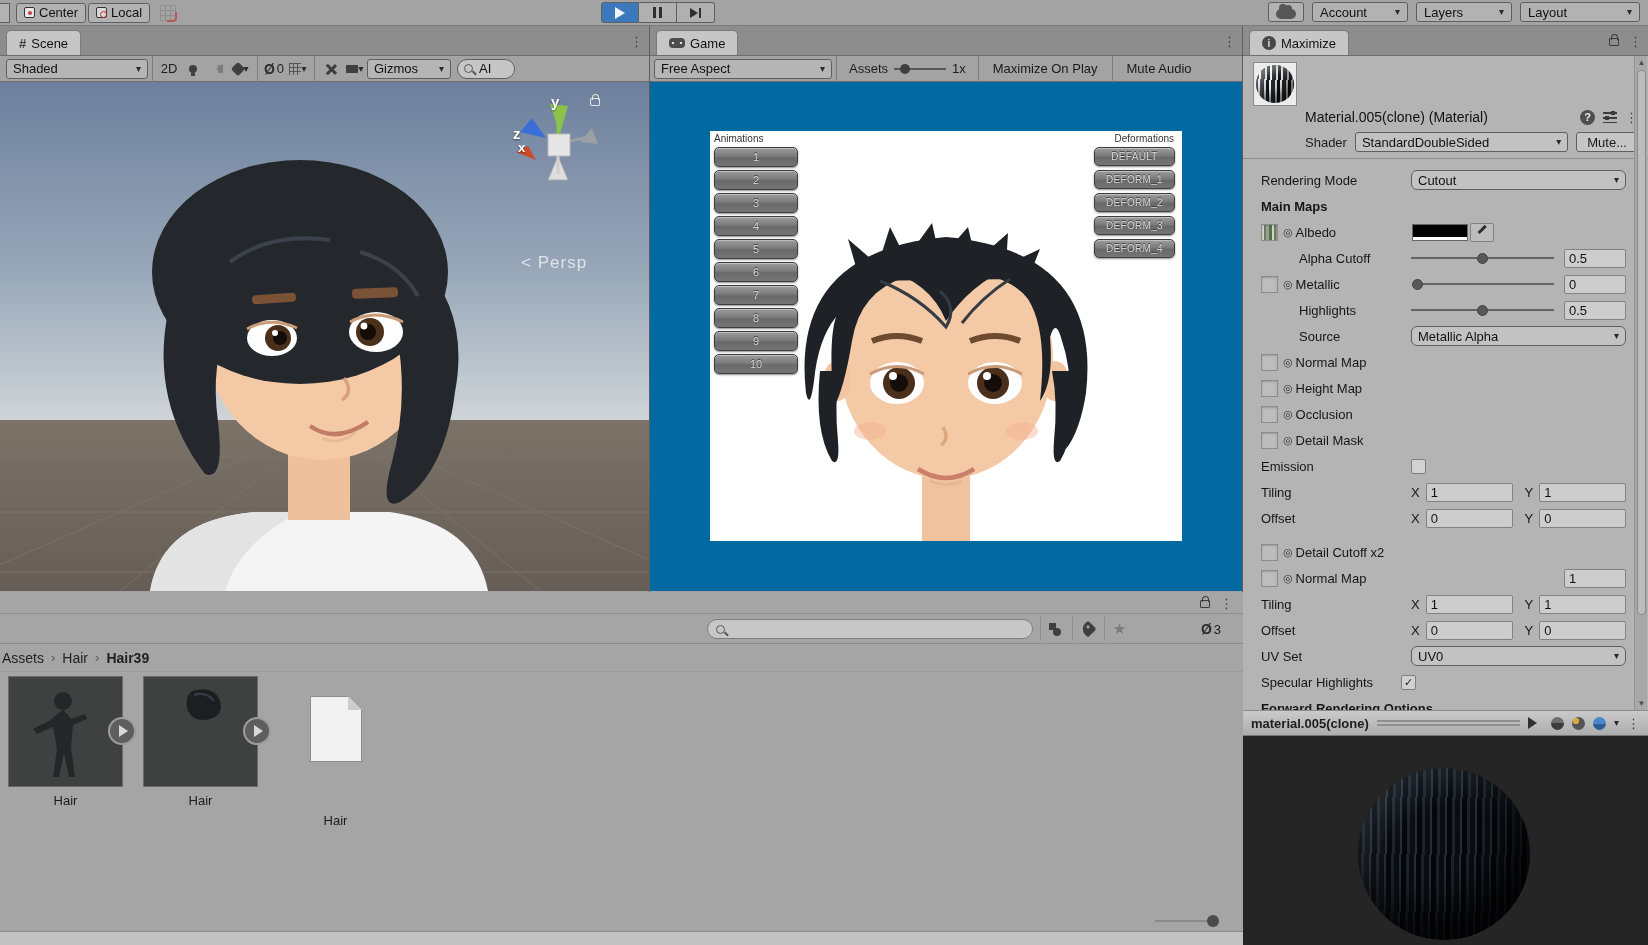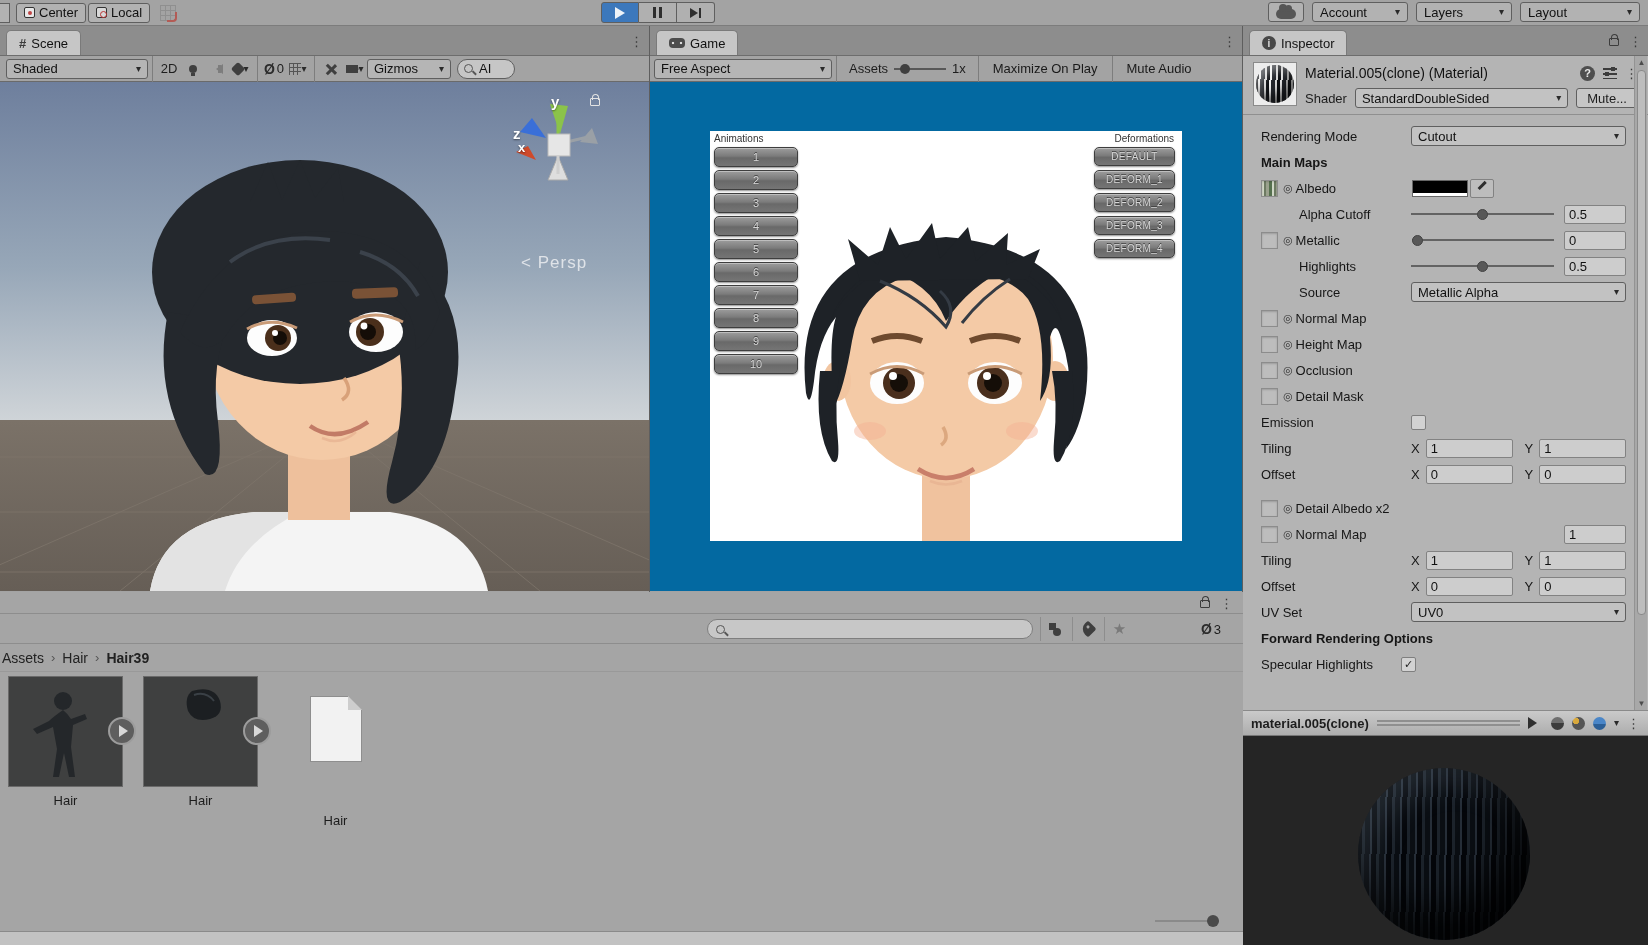--- a/index.html
+++ b/index.html
@@ -101,35 +101,35 @@
   .toolbar-txtbtn { padding:0 10px; height:26px; display:flex; align-items:center; color:#1a1a1a; }
 
   
   #inspector-panel { left:1243px; top:26px; width:405px; height:919px; background:#b4b4b4; }
   #insp-scroll { position:absolute; left:0; top:30px; width:405px; height:654px; overflow:hidden; }
   #insp-head { padding:6px 10px 4px 10px; border-bottom:1px solid #8f8f8f; display:flex; gap:8px; }
   .mat-thumb { width:44px; height:44px; background:#ececec; border:1px solid #8a8a8a; position:relative; overflow:hidden;}
   .mat-thumb::after { content:''; position:absolute; left:2px; top:2px; width:38px; height:38px; border-radius:50%;
     background:repeating-linear-gradient(92deg,#0c0e12 0 3px,#f0f0f0 3px 5px,#23262c 5px 9px,#d8d8d8 9px 11px);
     box-shadow:inset -6px -8px 10px rgba(0,0,0,.55), inset 4px 5px 8px rgba(255,255,255,.4);}
-  .insp-title-row { display:flex; align-items:center; gap:8px; height:22px;}
+  .insp-title-row { display:flex; align-items:center; gap:8px; height:22px;margin-top:44px;}
   .insp-title { font-size:14px; color:#111; flex:1; }
   .preset-ico { width:14px; height:12px;
     background:linear-gradient(#3c3c3c 2px, transparent 2px) 0 1px/14px 5px repeat-y; position:relative;}
   .preset-ico::before{content:''; position:absolute; left:8px; top:0; width:4px; height:4px; background:#3c3c3c;}
   .preset-ico::after{content:''; position:absolute; left:2px; top:5px; width:4px; height:4px; background:#3c3c3c;}
   .shader-row { display:flex; align-items:center; gap:8px; height:24px; margin-top:2px;}
   .shader-dd { flex:1; justify-content:space-between; background:#c2c2c2;}
   .edit-btn { height:20px; padding:0 10px; background:#c6c6c6; border:1px solid #5f5f5f; border-radius:3px; display:flex; align-items:center;}
   .irow { display:flex; align-items:center; height:26px; padding:0 22px 0 18px; color:#161616; }
   .lab { width:150px; flex:none; }
   .ind1 { padding-left:38px; }
   .bold-head { font-weight:bold; }
   .ctl { flex:1; display:flex; align-items:center; }
-  .dd-ctl { flex:1; justify-content:space-between; background:#c2c2c2; }
+  .dd-ctl { flex:1; justify-content:space-between; background:#c2c2c2;border-radius:6px; }
   .slot { width:17px; height:17px; background:#bdbdbd; border:1px solid #8c8c8c; box-shadow:inset 0 1px 2px rgba(0,0,0,.18); margin-right:5px; flex:none;}
   .slot.green { background:repeating-linear-gradient(90deg,#cfd6c6 0 2px,#6d7a62 2px 4px,#9aa18d 4px 7px,#55704e 7px 10px); }
   .target { font-size:11px; color:#2f2f2f; margin-right:3px; }
   .slider { position:relative; flex:1; height:14px; }
   .slider .track { position:absolute; left:0; right:0; top:6px; height:2px; background:#636363; }
   .slider .thumb { position:absolute; top:2px; width:11px; height:11px; border-radius:50%; background:#585858; border:1px solid #434343;}
   .nfield { width:62px; height:19px; background:#cdcdcd; border:1px solid #828282; border-radius:2px;
     margin-left:10px; padding:0 4px; display:flex; align-items:center; font-size:13px; color:#111; flex:none;}
   .nfield.grow { flex:1; width:auto; margin-left:4px; }
   .axis-l { margin-left:0; margin-right:2px; }
@@ -480,21 +480,21 @@
             <div class="gbtn">DEFORM_4</div>
           </div>
       </div>
     </div>
   </div>
 
   <div id="inspector-panel" class="panel">
     <div class="tabstrip">
       <div class="tab">
         <span class="info-ico">i</span>
-        <span>Inspector</span>
+        <span>Maximize</span>
       </div>
       <div class="strip-right">
         <span class="lock"></span>
         <span class="dots">⋮</span>
       </div>
     </div>
 
     <div id="insp-scroll">
       <div id="insp-head">
         <div class="mat-thumb"></div>
@@ -624,21 +624,21 @@
           <span class="axis-l2">Y</span>
           <div class="nfield grow">0</div>
         </div>
       </div>
 
       <div class="spacer8"></div>
 
       <div class="irow">
         <span class="slot"></span>
         <span class="target">◎</span>
-        <span>Detail Albedo x2</span>
+        <span>Detail Cutoff x2</span>
       </div>
       <div class="irow">
         <span class="slot"></span>
         <span class="target">◎</span>
         <span style="flex:1">Normal Map</span>
         <div class="nfield">1</div>
       </div>
 
       <div class="irow">
         <span class="lab">Tiling</span>
@@ -660,27 +660,27 @@
       </div>
 
       <div class="irow">
         <span class="lab">UV Set</span>
         <div class="dd dd-ctl">
           <span>UV0</span>
           <span class="caret">▾</span>
         </div>
       </div>
 
+      <div class="irow">
+        <span style="width:140px">Specular Highlights</span>
+        <span class="checkbox">✓</span>
+      </div>
       <div class="irow bold-head">
           <span>Forward Rendering Options</span>
         </div>
-      <div class="irow">
-        <span style="width:140px">Specular Highlights</span>
-        <span class="checkbox">✓</span>
-      </div>
     </div>
 
     <div id="insp-vscroll">
       <span class="arr" style="top:2px">▲</span>
       <div class="vthumb"></div>
       <span class="arr" style="bottom:2px">▼</span>
     </div>
 
     <div id="preview-bar">
       <span style="font-weight:bold">material.005(clone)</span>

